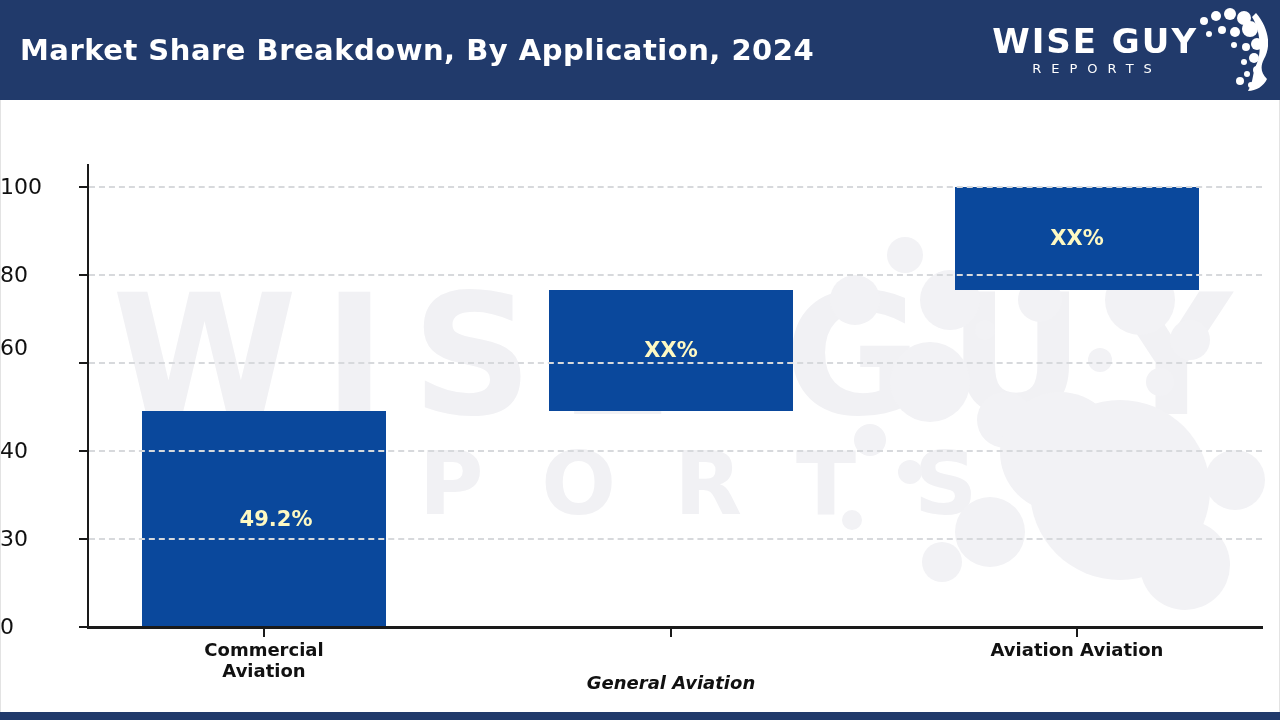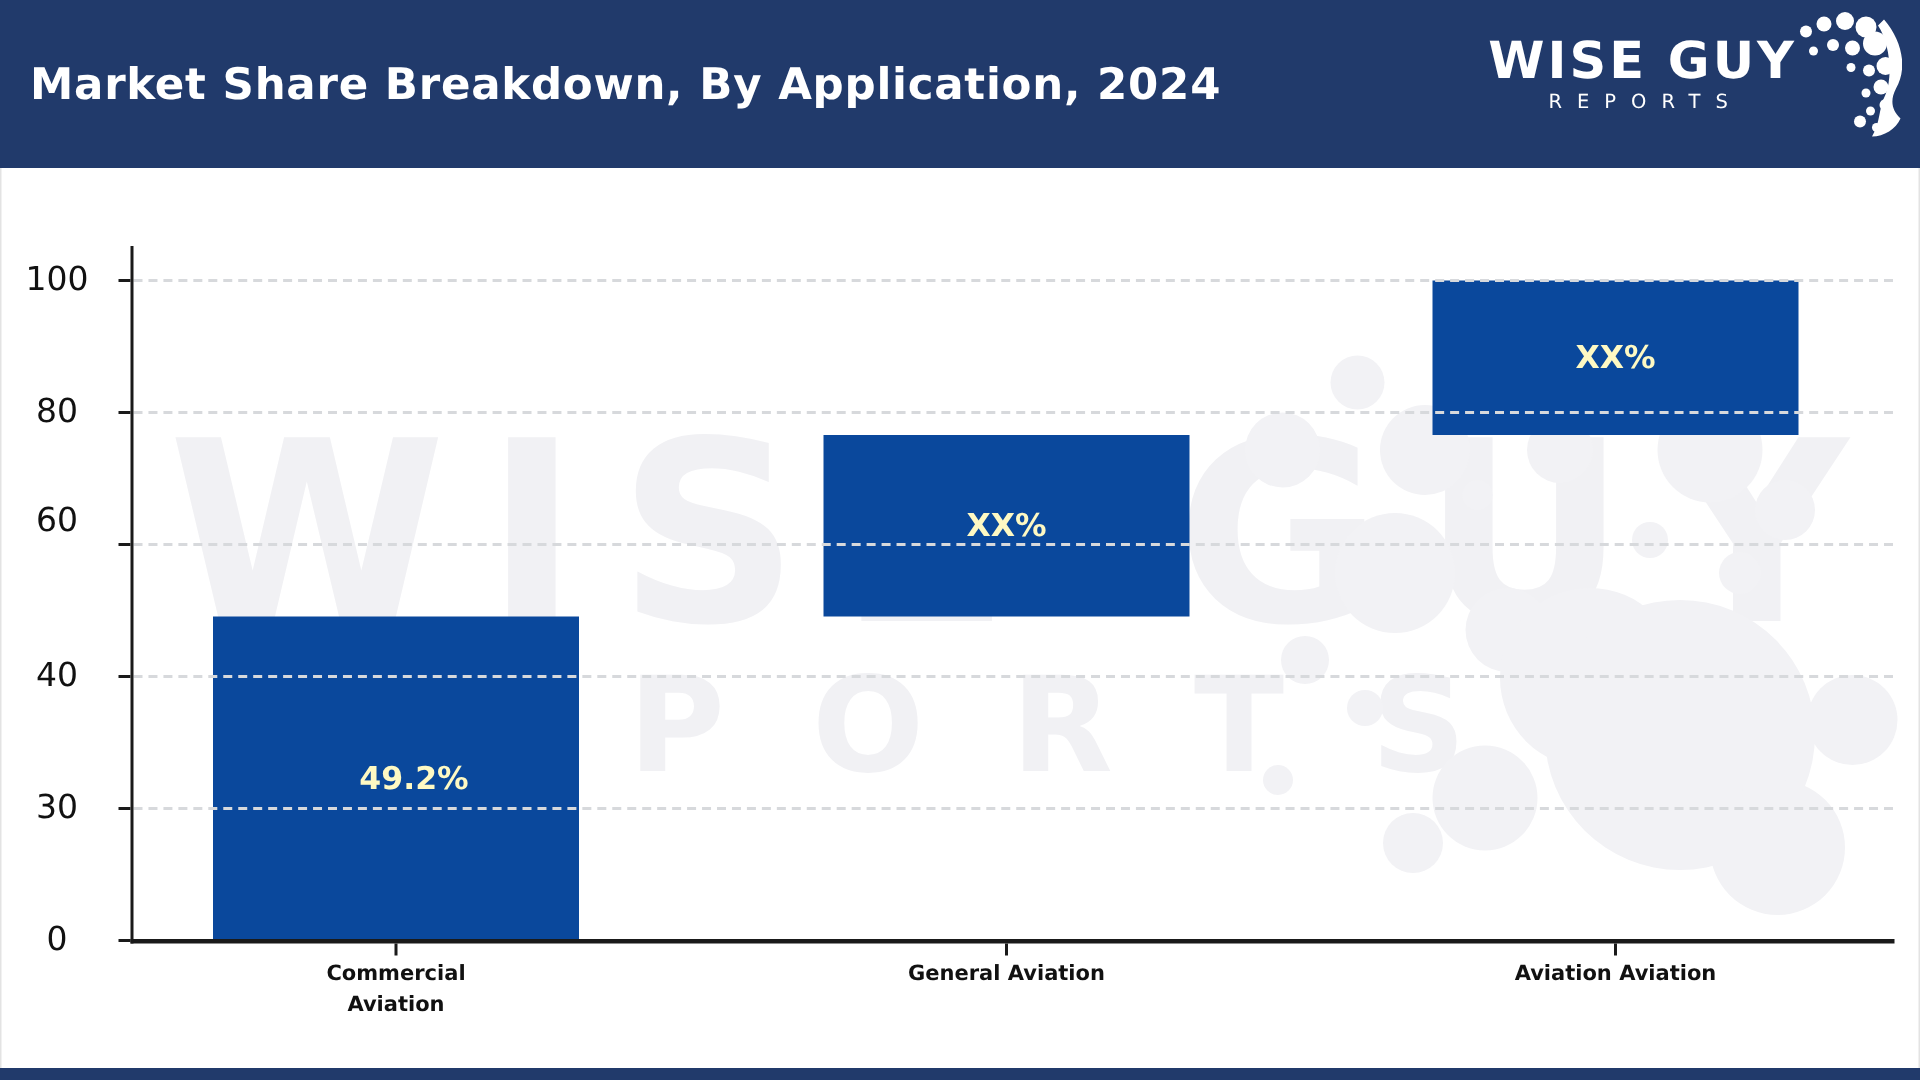--- a/index.html
+++ b/index.html
@@ -9,21 +9,21 @@
     --axis:#1a1a1a;
     --wm:#f1f1f4;
   }
   *{margin:0;padding:0;box-sizing:border-box;}
   html,body{width:1280px;height:720px;overflow:hidden;background:#ffffff;
     font-family:"DejaVu Sans","Liberation Sans",sans-serif;}
   .page{position:relative;width:1280px;height:720px;background:#fff;
     box-shadow:inset 0 0 0 1px #e3e3e3;overflow:hidden;}
 
   
-  .header{position:absolute;left:0;top:0;width:1280px;height:112px;
+  .header{position:absolute;left:0;top:0;width:1280px;height:100px;
     background:var(--header-bg);display:flex;align-items:center;z-index:10;}
   .title{color:#fff;font-size:29px;font-weight:bold;padding-left:20px;letter-spacing:.5px;}
   .logo{position:absolute;right:12px;top:0;height:100px;display:flex;align-items:center;}
   .logo-text{text-align:center;color:#fff;margin-right:-4px;}
   .logo-line1{font-size:34px;font-weight:600;letter-spacing:2px;line-height:1;}
   .logo-line2{font-size:13px;font-weight:400;letter-spacing:10px;margin-top:3px;text-indent:4px;}
   .logo-face{width:74px;height:86px;}
 
   
   .wm-line1{position:absolute;left:112px;top:258px;font-size:168px;font-weight:bold;
@@ -34,23 +34,23 @@
 
   
   .plot{position:absolute;inset:0;z-index:2;}
   .y-axis-line{position:absolute;left:87px;top:164px;width:2px;height:465px;background:var(--axis);z-index:5;}
   .x-axis-line{position:absolute;left:87px;top:626px;width:1176px;height:3px;background:var(--axis);z-index:5;}
   .gridline{position:absolute;height:0;border-top:2px dashed var(--grid);z-index:4;}
   .bar{position:absolute;background:var(--bar);display:flex;align-items:center;justify-content:center;z-index:3;}
   .bar-label{color:#fef9c3;font-size:21px;font-weight:bold;z-index:6;}
   .ytick-mark{position:absolute;width:8px;height:2px;background:var(--axis);z-index:5;}
   .ytick-label{position:absolute;left:0;width:76px;height:28px;line-height:28px;
-    text-align:center;font-size:22px;color:#111;z-index:5;}
+    text-align:left;font-size:22px;color:#111;z-index:5;}
   .xtick-mark{position:absolute;width:2px;height:8px;background:var(--axis);z-index:5;}
-  .xtick-label{position:absolute;width:280px;text-align:center;font-size:14px;font-weight:bold;
+  .xtick-label{position:absolute;width:280px;text-align:center;font-size:18px;font-weight:bold;
     color:#111;line-height:21px;white-space:pre-line;z-index:5;}
 
   .footer{position:absolute;left:0;bottom:0;width:1280px;height:8px;background:var(--header-bg);z-index:10;}
 </style>
 </head>
 <body>
 
 <div class="page">
 
   <div class="header">
@@ -141,19 +141,19 @@
       <div class="ytick-mark" style="left: 79px; top: 362px;"></div>
       <div class="ytick-label" style="top: 334px;">60</div>
       <div class="ytick-mark" style="left: 79px; top: 274px;"></div>
       <div class="ytick-label" style="top: 261px;">80</div>
       <div class="ytick-mark" style="left: 79px; top: 186px;"></div>
       <div class="ytick-label" style="top: 173px;">100</div>
       <div class="xtick-mark" style="left: 263px; top: 629px;"></div>
       <div class="xtick-label" style="left: 124px; top: 639px;">Commercial
 Aviation</div>
       <div class="xtick-mark" style="left: 670px; top: 629px;"></div>
-      <div class="xtick-label" style="left: 531px; top: 639px;">General Aviation</div>
+      <div class="xtick-label" style="left: 531px; top: 672px; font-style: italic;">General Aviation</div>
       <div class="xtick-mark" style="left: 1076px; top: 629px;"></div>
       <div class="xtick-label" style="left: 937px; top: 639px;">Aviation Aviation</div>
     </div>
 
   <div class="footer"></div>
 </div>
 
 </body></html>

